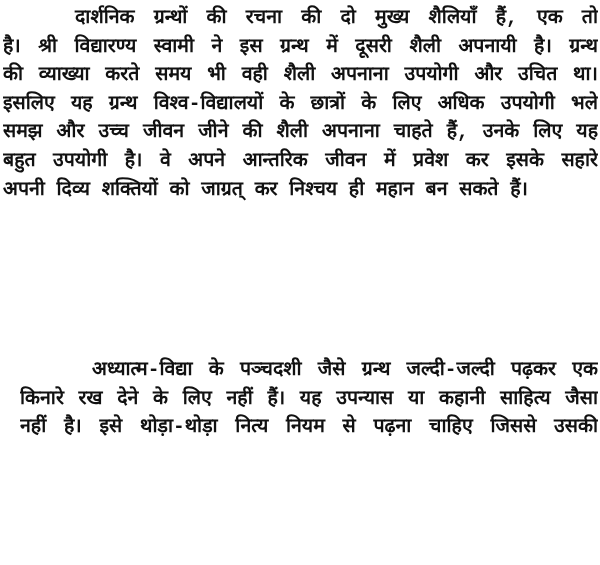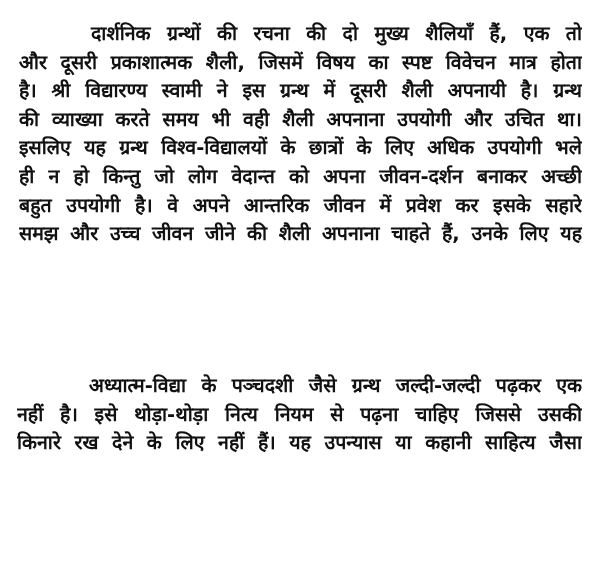--- a/index.html
+++ b/index.html
@@ -18,55 +18,55 @@
   .page {
     position: absolute;
     left: 0;
     top: 0;
     width: 600px;
     height: 565px;
     padding: 0 2px 0 3px;
     box-sizing: border-box;
   }
   .para {
-    margin: 16px;
+    margin: 0;
+    font-family: Liberation Mono, monospace;
   }
   .line {
     display: block;
     height: 28.6px;
     line-height: 28.6px;
     font-size: 19.5px;
     font-weight: bold;
     white-space: nowrap;
     text-align: justify;
     text-align-last: justify;
     overflow: hidden;
   }
   .line.last {
     text-align-last: left;
   }
   .line.indent {
     padding-left: 72px;
   }
   #para-1 { position: absolute; top: 4px; left: 3px; right: 2px; }
-  #para-2 { position: absolute; top: 356px; left: 1px; right: 2px; }
+  #para-2 { position: absolute; top: 356px; left: 20px; right: 2px; }
 </style>
 </head>
 <body>
 
 <div class="page">
   <div class="para" id="para-1">
     <span class="line indent">दार्शनिक ग्रन्थों की रचना की दो मुख्य शैलियाँ हैं, एक तो</span>
-    <span class="line">और दूसरी प्रकाशात्मक शैली, जिसमें विषय का स्पष्ट विवेचन मात्र होता</span>
     <span class="line">है। श्री विद्यारण्य स्वामी ने इस ग्रन्थ में दूसरी शैली अपनायी है। ग्रन्थ</span>
     <span class="line">की व्याख्या करते समय भी वही शैली अपनाना उपयोगी और उचित था।</span>
     <span class="line">इसलिए यह ग्रन्थ विश्व-विद्यालयों के छात्रों के लिए अधिक उपयोगी भले</span>
-    <span class="line">ही न हो किन्तु जो लोग वेदान्त को अपना जीवन-दर्शन बनाकर अच्छी</span>
+    <span class="line">समझ और उच्च जीवन जीने की शैली अपनाना चाहते हैं, उनके लिए यह</span>
     <span class="line">बहुत उपयोगी है। वे अपने आन्तरिक जीवन में प्रवेश कर इसके सहारे</span>
-    <span class="line">समझ और उच्च जीवन जीने की शैली अपनाना चाहते हैं, उनके लिए यह</span>
+    <span class="line last">अपनी दिव्य शक्तियों को जाग्रत् कर निश्चय ही महान बन सकते हैं।</span>
   </div>
 
   <div class="para" id="para-2">
     <span class="line indent">अध्यात्म-विद्या के पञ्चदशी जैसे ग्रन्थ जल्दी-जल्दी पढ़कर एक</span>
+    <span class="line">किनारे रख देने के लिए नहीं हैं। यह उपन्यास या कहानी साहित्य जैसा</span>
     <span class="line">नहीं है। इसे थोड़ा-थोड़ा नित्य नियम से पढ़ना चाहिए जिससे उसकी</span>
-    <span class="line">किनारे रख देने के लिए नहीं हैं। यह उपन्यास या कहानी साहित्य जैसा</span>
   </div>
 </div>
 
 </body></html>

